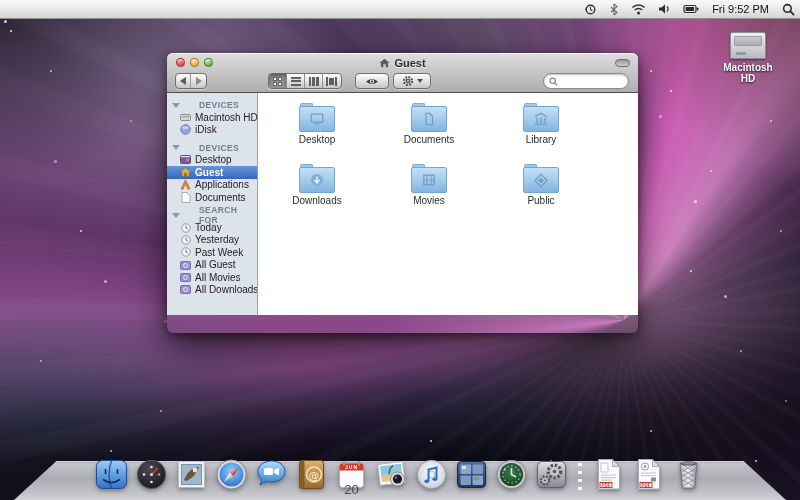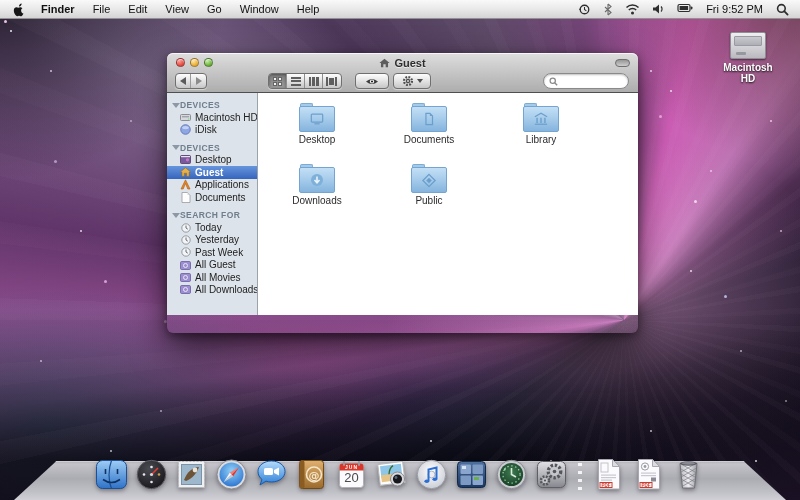--- a/index.html
+++ b/index.html
@@ -51,21 +51,21 @@
 
   
   .menubar { position:absolute; left:0; top:0; width:800px; height:19px; z-index:40;
     background:linear-gradient(180deg,#f9f9f9 0%,#e9e9e9 50%,#d4d4d4 100%);
     border-bottom:1px solid rgba(60,60,60,.55);
     display:flex; align-items:center; font-size:11px; color:#111; }
   .mb-left { display:flex; align-items:center; gap:0; }
   .mb-item { padding:0 9px; line-height:18px; }
   .mb-item.app { font-weight:bold; }
   .mb-apple { padding:0 7px 0 12px; display:flex; align-items:center; }
-  .mb-right { margin-left:auto; display:flex; align-items:flex-start; gap:2px; padding-right:6px; }
+  .mb-right { margin-left:auto; display:flex; align-items:center; gap:2px; }
   .mb-status { padding:0 5px; display:flex; align-items:center; }
   .mb-clock { padding:0 6px; font-size:11px; }
   svg.mi { display:block; }
 
   
   .hd-icon { position:absolute; left:716px; top:32px; width:64px; text-align:center; z-index:5; }
   .hd-box { width:36px; height:27px; margin:0 auto; border-radius:2px;
     background:linear-gradient(180deg,#efeff1 0%,#d8d8dc 45%,#b9b9bf 100%);
     border:1px solid #8e8e94; position:relative; box-shadow:0 1px 2px rgba(0,0,0,.5); }
   .hd-box::before { content:""; position:absolute; left:3px; right:3px; top:3px; height:8px; border-radius:1px;
@@ -117,21 +117,21 @@
   .actbtn { left:226px; width:38px; gap:3px; }
   .caret { width:0; height:0; border-left:3.5px solid transparent; border-right:3.5px solid transparent; border-top:4px solid #4e4e4e; }
   .search { position:absolute; left:376px; top:1px; width:86px; height:16px; border-radius:9px;
     background:#fff; border:1px solid #8a8a8a; box-shadow:inset 0 1px 2px rgba(0,0,0,.25);
     display:flex; align-items:center; padding-left:5px; gap:3px; }
   .search input { border:none; outline:none; width:60px; font-size:10px; background:transparent; }
 
   .wbody { display:flex; height:222px; background:#fff; }
   .sidebar { width:91px; background:#dde3ea; border-right:1px solid #9ba2ab; padding-top:6px;
     font-size:10px; color:#222; overflow:hidden; }
-  .sb-head { display:flex; align-items:center; gap:0; padding-left:5px; height:12px; margin-top:6px;
+  .sb-head { display:flex; align-items:center; gap:19px; padding-left:5px; height:12px; margin-top:6px;
     font-size:8.5px; font-weight:bold; letter-spacing:.4px; color:#6e7e8e; }
   .sb-head:first-child { margin-top:0; }
   .tri { width:0; height:0; border-left:4px solid transparent; border-right:4px solid transparent; border-top:5px solid #8d98a6; }
   .sb-item { display:flex; align-items:center; gap:4px; padding-left:13px; height:12.4px; white-space:nowrap; }
   .sb-item.sel { background:linear-gradient(180deg,#6795dd 0%,#3565bd 100%); color:#fff; font-weight:bold; }
   .sb-ico { width:11px; height:11px; flex:0 0 11px; display:flex; align-items:center; justify-content:center; }
 
   .content { flex:1; position:relative; }
   .fgrid { position:absolute; left:3px; top:10px; display:grid; grid-template-columns:repeat(3,112px); grid-auto-rows:61px; }
   .fitem { display:flex; flex-direction:column; align-items:center; }
@@ -168,34 +168,20 @@
 </style>
 </head>
 <body>
 
 <div class="wallpaper">
   <div class="stars-a" style="left:10px;top:30px;"></div>
   <div class="stars-b" style="left:4px;top:20px;"></div>
 </div>
 
 <div class="menubar">
-  <div class="mb-left">
-    <span class="mb-apple">
-      <svg class="mi" width="13" height="15" viewBox="0 0 14 17">
-          <path fill="#161616" d="M8.4 2.9c.5-.7 1.4-1.2 2.2-1.2.1.8-.3 1.7-.8 2.3-.5.6-1.4 1.1-2.2 1-.1-.8.3-1.6.8-2.1zM12.6 13.1c-.4.9-.9 1.8-1.6 2.4-.5.4-1 .6-1.5.6-.6 0-1-.4-1.9-.4-.9 0-1.3.4-1.9.4-.5 0-1.1-.3-1.6-.7C2.7 14.1 1.7 11.7 1.7 9.6c0-2.3 1.5-3.6 3-3.6.8 0 1.5.5 2 .5s1.3-.5 2.2-.5c.6 0 1.7.2 2.5 1.2-1.1.7-1.5 1.7-1.4 2.9.1 1.3.8 2.4 2.6 3z"></path>
-        </svg>
-    </span>
-    <span class="mb-item app">Finder</span>
-    <span class="mb-item">File</span>
-    <span class="mb-item">Edit</span>
-    <span class="mb-item">View</span>
-    <span class="mb-item">Go</span>
-    <span class="mb-item">Window</span>
-    <span class="mb-item">Help</span>
-  </div>
   <div class="mb-right">
     <span class="mb-status">
       <svg class="mi" width="13" height="13" viewBox="0 0 14 14">
           <circle cx="7" cy="7" r="4.6" fill="none" stroke="#2e2e2e" stroke-width="1.4"></circle>
           <path d="M7 4.4 V7 L9 8.4" fill="none" stroke="#2e2e2e" stroke-width="1.1"></path>
           <path d="M2.2 5.4 L1 7.6 L3.4 7.4 Z" fill="#2e2e2e"></path>
         </svg>
     </span>
     <span class="mb-status">
       <svg class="mi" width="10" height="13" viewBox="0 0 10 13">
@@ -492,20 +478,34 @@
                   <path d="M8 4.5 V10 M5.5 8 L8 10.8 L10.5 8" fill="none" stroke="#eaf4fc" stroke-width="1.6"></path>
                 </svg>
               </span>
             </span>
           <span class="flabel">Downloads</span>
         </div>
         <div class="fitem">
           <span class="folder">
               <span class="tab"></span>
               <span class="fbody">
+                <svg width="18" height="14" viewBox="0 0 20 16">
+                  <rect x="4" y="2.5" width="12" height="11" fill="none" stroke="#6b9fcb" stroke-width="1.4"></rect>
+                  <line x1="7.5" y1="2.5" x2="7.5" y2="13.5" stroke="#6b9fcb" stroke-width="1"></line>
+                  <line x1="12.5" y1="2.5" x2="12.5" y2="13.5" stroke="#6b9fcb" stroke-width="1"></line>
+                  <line x1="4" y1="8" x2="16" y2="8" stroke="#6b9fcb" stroke-width="1"></line>
+                </svg>
+              </span>
+            </span>
+          <span class="flabel">Movies</span>
+        </div>
+        <div class="fitem">
+          <span class="folder">
+              <span class="tab"></span>
+              <span class="fbody">
                 <svg width="16" height="15" viewBox="0 0 16 16">
                   <path d="M8 1.5 L14.5 8 L8 14.5 L1.5 8 Z" fill="none" stroke="#6b9fcb" stroke-width="1.4"></path>
                   <path d="M8 5 L11 8 L8 11 L5 8 Z" fill="#6b9fcb"></path>
                 </svg>
               </span>
             </span>
           <span class="flabel">Public</span>
         </div>
       </div>
     </div>
@@ -609,21 +609,21 @@
     </div>
 
     <div class="dock-item" title="iCal">
       <svg width="33" height="33" viewBox="0 0 33 33">
         <rect x="4.5" y="5.5" width="24" height="24" rx="3" fill="#fbfbfd" stroke="#b0b0b6"></rect>
         <path d="M4.5 8.5 a3 3 0 0 1 3-3 h18 a3 3 0 0 1 3 3 v4 h-24 z" fill="#d8372a"></path>
         <rect x="8" y="3" width="2" height="5" rx="1" fill="#9a9aa2"></rect>
           <rect x="23" y="3" width="2" height="5" rx="1" fill="#9a9aa2"></rect>
       </svg>
       <div style="position:absolute;top:6px;left:0;width:33px;text-align:center;font-size:5px;font-weight:bold;color:#fff;letter-spacing:1px;">JUN</div>
-      <div style="position:absolute;top:12px;left:0;width:33px;text-align:center;font-size:13px;color:#4a4a4e;">20</div>
+      <div style="position:absolute;top:24px;left:0;width:33px;text-align:center;font-size:13px;color:#4a4a4e;">20</div>
     </div>
 
     <div class="dock-item" title="iPhoto">
       <svg width="33" height="33" viewBox="0 0 33 33">
         <g transform="rotate(-7 16 16)">
           <rect x="4" y="5" width="25" height="21" fill="#fdfdfd" stroke="#b8b8bc"></rect>
           <rect x="6" y="7" width="21" height="12" fill="#8ec6e8"></rect>
           <rect x="6" y="16" width="21" height="7" fill="#e6c488"></rect>
           <path d="M14 16 C15 11 17 9 19 8" stroke="#3a6a2a" stroke-width="1.4" fill="none"></path>
         </g>

